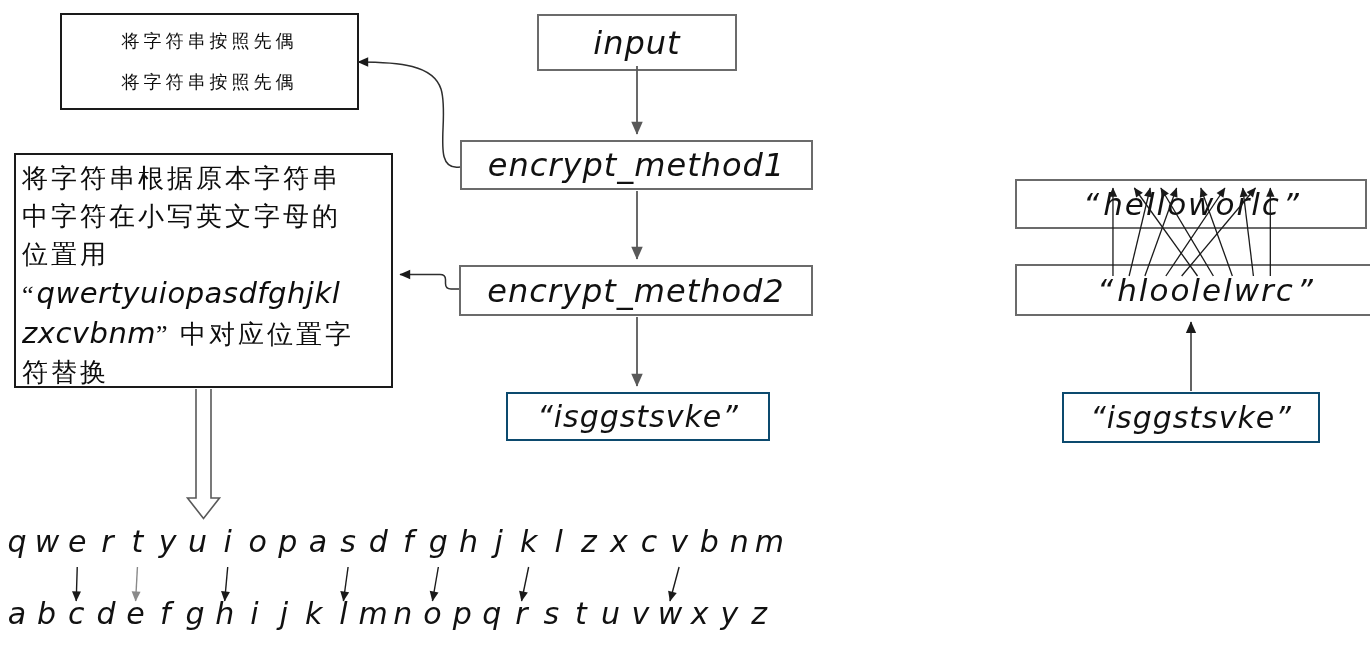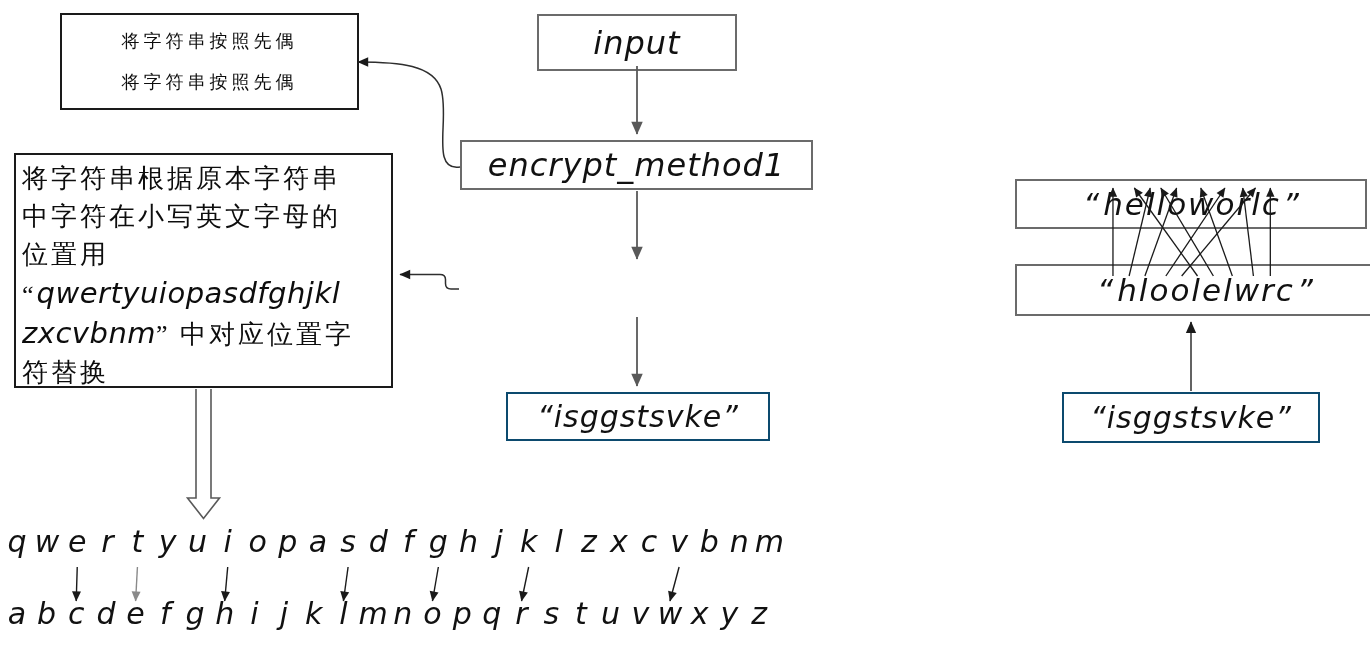--- a/index.html
+++ b/index.html
@@ -67,20 +67,23 @@
       <div class="note-line"><span>“</span><span class="hand">qwertyuiopasdfghjkl</span></div>
       <div class="note-line"><span class="hand">zxcvbnm</span><span>” 中对应位置字</span></div>
       <div class="note-line"><span>符替换</span></div>
     </div>
 
   <div class="box" style="left:537px; top:14px; width:200px; height:57px;text-align:center;">
     <span class="flow-label hand">input</span>
   </div>
   <div class="box" style="left:460px; top:140px; width:353px; height:50px;">
     <span class="flow-label hand">encrypt_method1</span>
+  </div>
+  <div class="box" style="left:459px; top:265px; width:354px; height:51px;">
+    <span class="flow-label hand">encrypt_method2</span>
   </div>
   <div class="box result" style="left:506px; top:392px; width:264px; height:49px;">
     <span class="result-label hand">“isggstsvke”</span>
   </div>
 
   <div class="box" style="left:1015px; top:139px; width:352px; height:50px;margin-top:40px;">
     <span class="word-label hand"><span class="q">“</span><span class="ch">h</span><span class="ch">e</span><span class="ch">l</span><span class="ch">l</span><span class="ch">o</span><span class="ch">w</span><span class="ch">o</span><span class="ch">r</span><span class="ch">l</span><span class="ch">c</span><span class="q">”</span></span>
   </div>
   <div class="box" style="left:1015px; top:264px; width:380px; height:52px;">
     <span class="word-label hand"><span class="q">“</span><span class="ch">h</span><span class="ch">l</span><span class="ch">o</span><span class="ch">o</span><span class="ch">l</span><span class="ch">e</span><span class="ch">l</span><span class="ch">w</span><span class="ch">r</span><span class="ch">c</span><span class="q">”</span></span>

